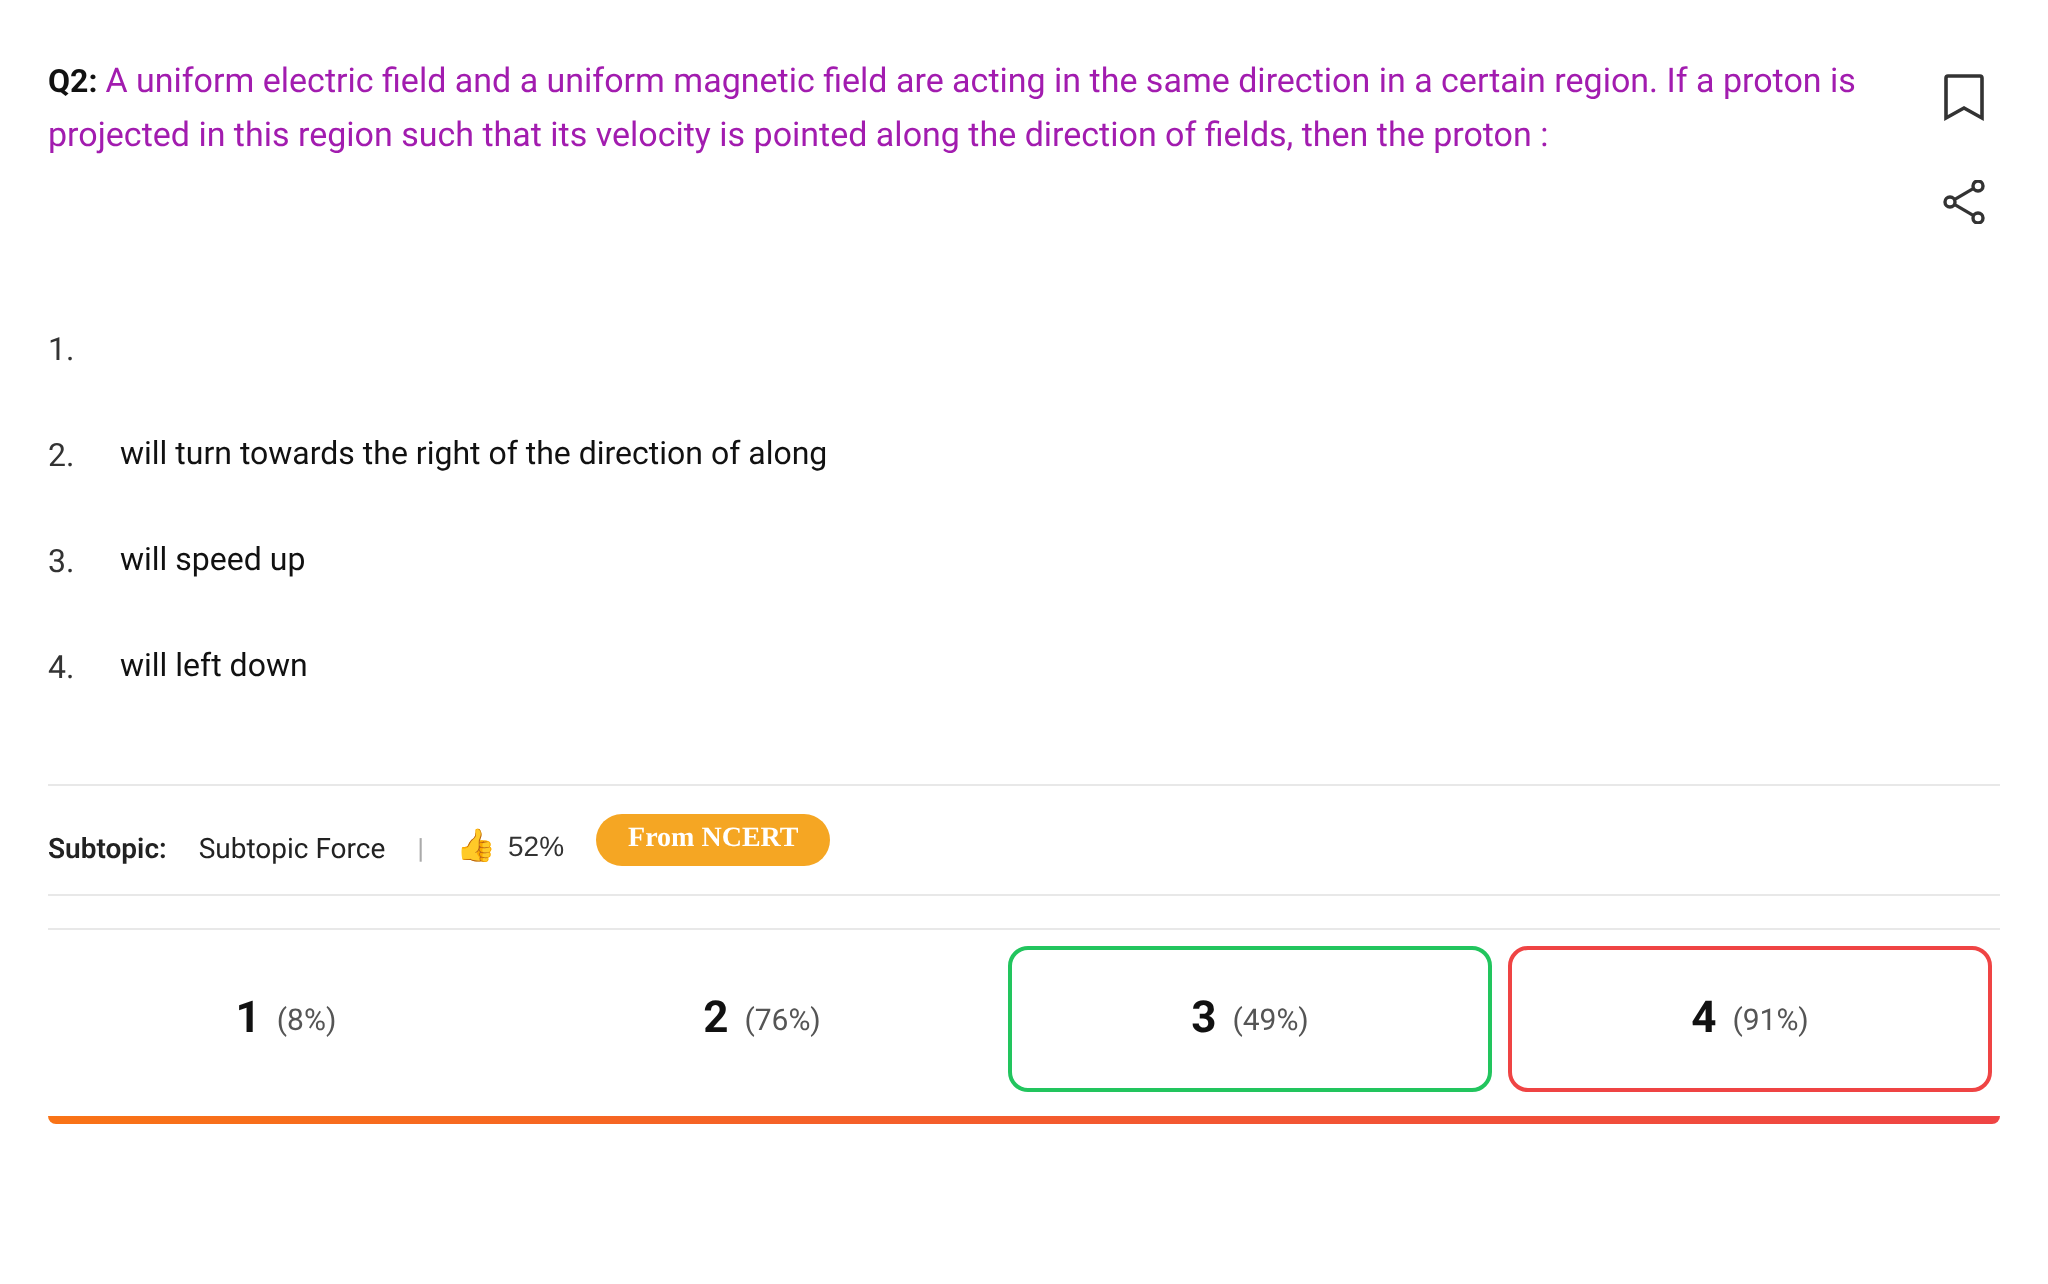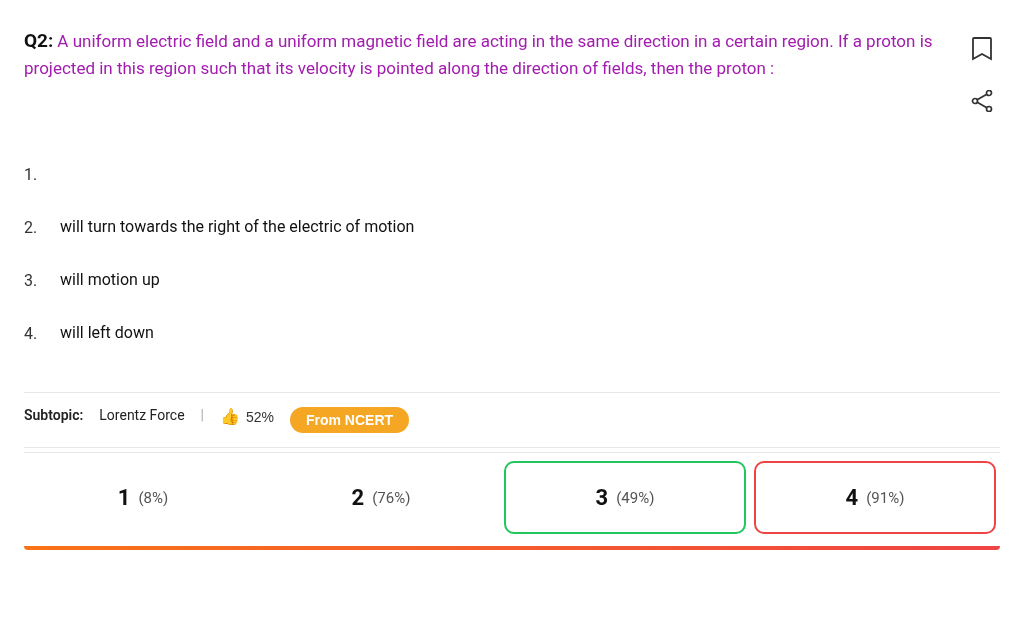--- a/index.html
+++ b/index.html
@@ -32,21 +32,21 @@
     }
 
     .question-text-block {
       flex: 1;
       margin-right: 16px;
     }
 
     .question-label {
       display: inline;
       font-weight: 700;
-      font-size: 19px;
+      font-size: 16px;
       color: #111;
     }
 
     .question-body {
       display: inline;
       font-size: 17px;
       color: #a21caf;
       line-height: 1.6;
     }
 
@@ -92,26 +92,26 @@
       padding-top: 1px;
     }
 
     .option-text {
       font-size: 16px;
       color: #111;
     }
 
     .subtopic-bar {
       display: flex;
-      align-items: flex-start;
+      align-items: flex-end;
       gap: 16px;
       padding: 14px 0;
       border-top: 1px solid #e8e8e8;
       border-bottom: 1px solid #e8e8e8;
-      margin-bottom: 4px;
+      margin-bottom: 16px;
     }
 
     .subtopic-label {
       font-size: 14px;
       font-weight: 600;
       color: #222;
     }
 
     .subtopic-value {
       font-size: 14px;
@@ -141,20 +141,21 @@
 
     .ncert-badge {
       background: #f5a623;
       color: #fff;
       border-radius: 20px;
       padding: 5px 16px;
       font-size: 14px;
       font-weight: 600;
       border: none;
       cursor: pointer;
+      font-family: Liberation Serif, serif;
     }
 
     .answers-row {
       display: flex;
       align-items: stretch;
       border-top: 1px solid #e8e8e8;
     }
 
     .answer-cell {
       flex: 1;
@@ -229,35 +230,35 @@
       </button>
     </div>
   </div>
 
   <ul class="options-list">
     <li>
       <span class="option-number">1.</span>
     </li>
     <li>
       <span class="option-number">2.</span>
-      <span class="option-text">will turn towards the right of the electric of motion</span>
+      <span class="option-text">will turn towards the right of the direction of along</span>
     </li>
     <li>
       <span class="option-number">3.</span>
-      <span class="option-text">will motion up</span>
+      <span class="option-text">will speed up</span>
     </li>
     <li>
       <span class="option-number">4.</span>
       <span class="option-text">will left down</span>
     </li>
   </ul>
 
   <div class="subtopic-bar">
     <span class="subtopic-label">Subtopic:</span>
-    <span class="subtopic-value">Lorentz Force</span>
+    <span class="subtopic-value">Subtopic Force</span>
     <span class="subtopic-divider">|</span>
     <button class="like-btn">
       <span class="like-icon">👍</span>
       <span>52%</span>
     </button>
     <button class="ncert-badge">From NCERT</button>
   </div>
 
   <div class="answers-row">
     <div class="answer-cell no-border">

